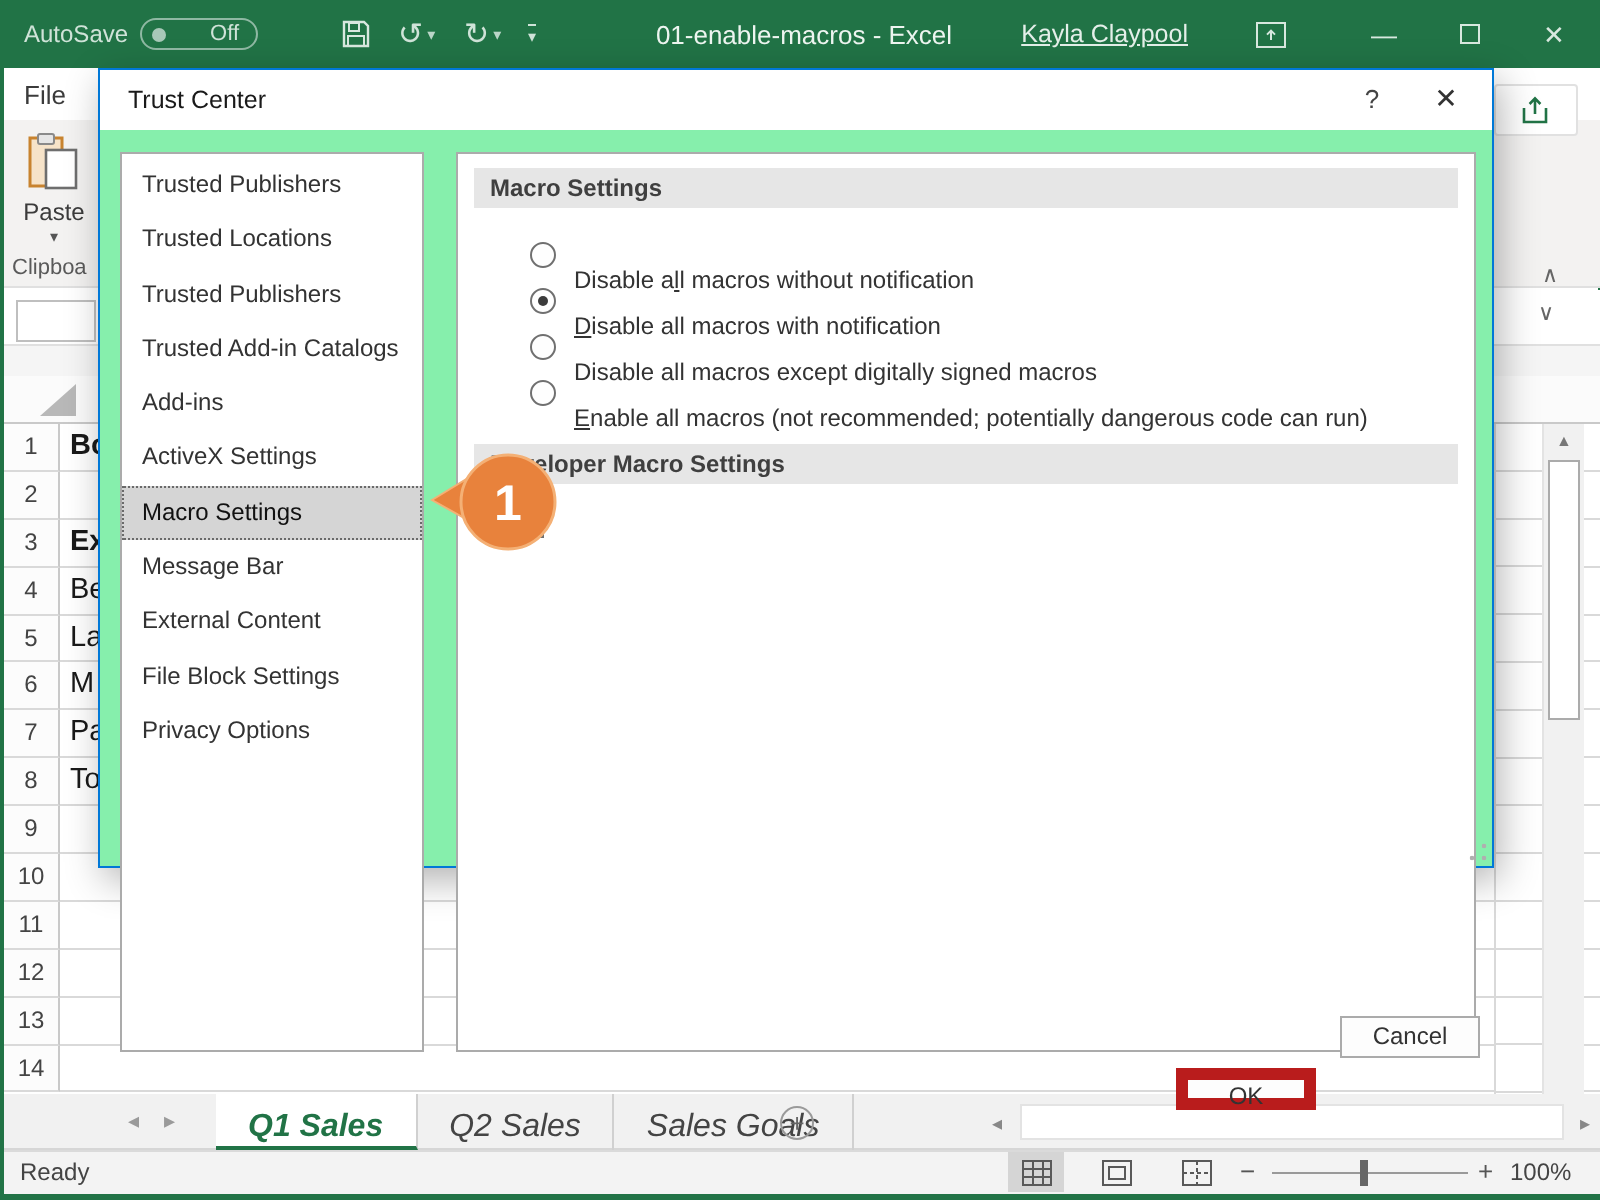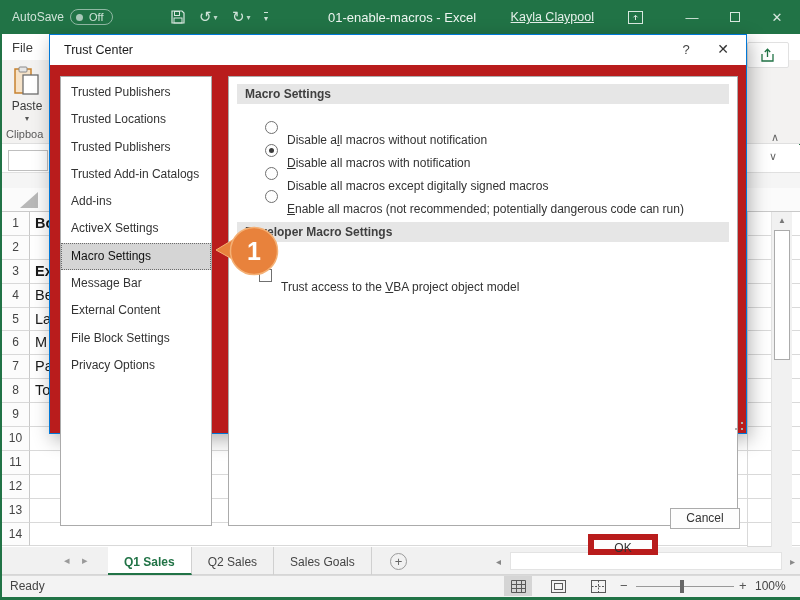--- a/index.html
+++ b/index.html
@@ -4,21 +4,21 @@
 <style>
   * { margin:0; padding:0; box-sizing:border-box; }
   html,body { width:800px; height:600px; }
   body { font-family:"Liberation Sans", sans-serif; position:relative; overflow:hidden; background:#fff; }
   .screen { position:absolute; inset:0; width:800px; height:600px; border-left:2px solid #217346; border-right:1px solid #217346; }
 
   
   .titlebar { position:absolute; left:0; top:0; width:800px; height:34px; background:#217346; color:#D8E8DF; font-size:12px; }
   .tb-item { position:absolute; top:0; height:34px; display:flex; align-items:center; color:#CFE3D8; }
   .autosave { left:10px; gap:6px; }
-  .as-pill { border:1px solid #8FB8A3; border-radius:9px; padding:1px 8px 1px 5px; display:flex; align-items:center; gap:6px; font-size:11px;justify-content:space-between; }
+  .as-pill { border:1px solid #8FB8A3; border-radius:9px; padding:1px 8px 1px 5px; display:flex; align-items:center; gap:22px; font-size:11px;justify-content:space-between; }
   .as-dot { width:7px; height:7px; border-radius:50%; background:#A8C8B8; display:inline-block; }
   .tb-icon { justify-content:center; font-size:15px; }
   .caret { font-size:8px; margin-left:2px; color:#BBD6C8; }
   .qat-arrow { display:inline-block; border-top:1px solid #CFE3D8; padding-top:1px; font-size:8px; }
   .tb-title { left:0; right:0; justify-content:center; font-size:13px; color:#EDF5F0; }
   .tb-user { right:208px; font-size:12.5px; color:#E4EFE9;text-decoration:underline; }
   .winbtn { width:30px; justify-content:center; color:#D8E8DF; font-size:13px; }
   .maxbox { width:10px; height:10px; border:1px solid #D8E8DF; display:inline-block; }
   .ribbon-display-svg, .save-svg { display:block; }
 
@@ -47,40 +47,40 @@
   .right-cells { position:absolute; left:745px; top:212px; width:24px; height:335px; border-left:1px solid #D9D9D9;
      background:repeating-linear-gradient(to bottom, #FFF 0 22.9px, #D9D9D9 22.9px 23.9px); }
   .vscroll { position:absolute; left:769px; top:212px; width:21px; height:335px; background:#F1F1F1; border-left:1px solid #E3E3E3; }
   .vscroll-up { position:absolute; left:0; top:0; width:20px; height:17px; font-size:8px; color:#777; text-align:center; line-height:17px; }
   .vthumb { position:absolute; left:2px; top:18px; width:16px; height:130px; background:#FFF; border:1px solid #ABABAB; }
 
   
   .tabbar { position:absolute; left:0; top:547px; width:800px; height:28px; background:#F1F1F1; border-bottom:1px solid #D6D6D6; }
   .tabnav { position:absolute; top:554px; font-size:11px; color:#9A9A9A; }
   .tabs { position:absolute; left:106px; top:547px; height:28px; display:flex; }
-  .stab { height:28px; padding:8px 16px 0 16px; font-size:12px; color:#444; border-right:1px solid #D0D0D0; background:transparent; }
+  .stab { height:28px; padding:8px 16px 0 16px; font-size:16px; color:#444; border-right:1px solid #D0D0D0; background:transparent;font-style:italic; }
   .stab.active { background:#FFF; color:#217346; font-weight:bold; border-bottom:2px solid #217346; }
   .add-sheet { position:absolute; left:388px; top:553px; width:17px; height:17px; border:1px solid #9A9A9A; border-radius:50%; color:#666; font-size:13px; text-align:center; line-height:15px; }
   .hscroll { position:absolute; left:508px; top:552px; width:272px; height:18px; background:#FFF; border:1px solid #E3E3E3; }
   .hs-arrow { position:absolute; top:556px; font-size:10px; color:#888; }
 
   
   .statusbar { position:absolute; left:0; top:575px; width:800px; height:22px; background:#F3F3F3; border-top:1px solid #DADADA; }
   .status-text { position:absolute; left:8px; top:579px; font-size:12px; color:#444; }
   .viewbtn { position:absolute; top:576px; width:28px; height:20px; display:flex; align-items:center; justify-content:center; }
   .viewbtn.active { background:#D5D5D5; }
   .zoom-out { position:absolute; left:618px; top:578px; font-size:13px; color:#555; }
   .zoom-track { position:absolute; left:634px; top:586px; width:98px; height:1px; background:#999; }
   .zoom-thumb { position:absolute; left:678px; top:580px; width:4px; height:13px; background:#666; }
   .zoom-in { position:absolute; left:737px; top:578px; font-size:13px; color:#555; }
   .zoom-pct { position:absolute; left:753px; top:579px; font-size:12px; color:#444; }
   .green-base { position:absolute; left:0; top:597px; width:800px; height:3px; background:#217346; }
 
   
-  .dialog { position:absolute; left:47px; top:34px; width:698px; height:400px; background:#b91c1c; border:1px solid #0078D7; box-shadow:3px 6px 18px rgba(0,0,0,.3); z-index:10; }
+  .dialog { position:absolute; left:47px; top:34px; width:698px; height:400px; background:#86efac; border:1px solid #0078D7; box-shadow:3px 6px 18px rgba(0,0,0,.3); z-index:10; }
   .dlg-header { position:absolute; left:0; top:0; width:100%; height:30px; background:#FFF; }
   .dlg-title { position:absolute; left:14px; top:8px; font-size:12.5px; color:#1A1A1A; }
   .dlg-help { position:absolute; right:52px; top:7px; font-size:13px; color:#444; width:16px; text-align:center; }
   .dlg-close { position:absolute; right:14px; top:6px; font-size:14px; color:#333; width:18px; text-align:center; }
   .listbox { position:absolute; left:10px; top:41px; width:152px; height:450px; background:#FFF; border:1px solid #ABABAB; padding-top:2px; }
   .sb-item { height:27.3px; line-height:27.3px; padding-left:10px; font-size:12px; color:#333; white-space:nowrap; }
   .sb-item.sel { background:#D5D5D5; outline:1px dotted #6A6A6A; outline-offset:-1px; color:#111; }
   .panel { position:absolute; left:178px; top:41px; width:510px; height:450px; background:#FFF; border:1px solid #ABABAB; padding:7px 8px; }
   .sect-hdr { background:#E6E6E6; height:20px; line-height:20px; padding-left:8px; font-size:12px; font-weight:bold; color:#3F3F3F; margin-top:7px; }
   .opt-group { margin:12px 0 0 28px; }
@@ -321,21 +321,20 @@
           <span class="opt-label"><span>Disable all macros except di</span><u>g</u><span>itally signed macros</span></span>
         </div>
         <div class="radio-row">
           <span class="radio"></span>
           <span class="opt-label"><u>E</u><span>nable all macros (not recommended; potentially dangerous code can run)</span></span>
         </div>
       </div>
       <div class="sect-hdr" style="margin-top:14px">Developer Macro Settings</div>
       <div class="dev-group">
         <span class="checkbox"></span>
-        <span class="opt-label"><span>Trust access to the </span><u>V</u><span>BA project object model</span></span>
       </div>
     </div>
 
     <div class="dlg-btn ok">OK</div>
     <div class="dlg-btn cancel">Cancel</div>
     <div class="grip"></div>
   </div>
 
   <svg class="callout" width="66" height="54" viewBox="0 0 66 54">
     <path d="M2 25 L25 11 L27 39 Z" fill="#E8823C" stroke="#F4B075" stroke-width="1"></path>

